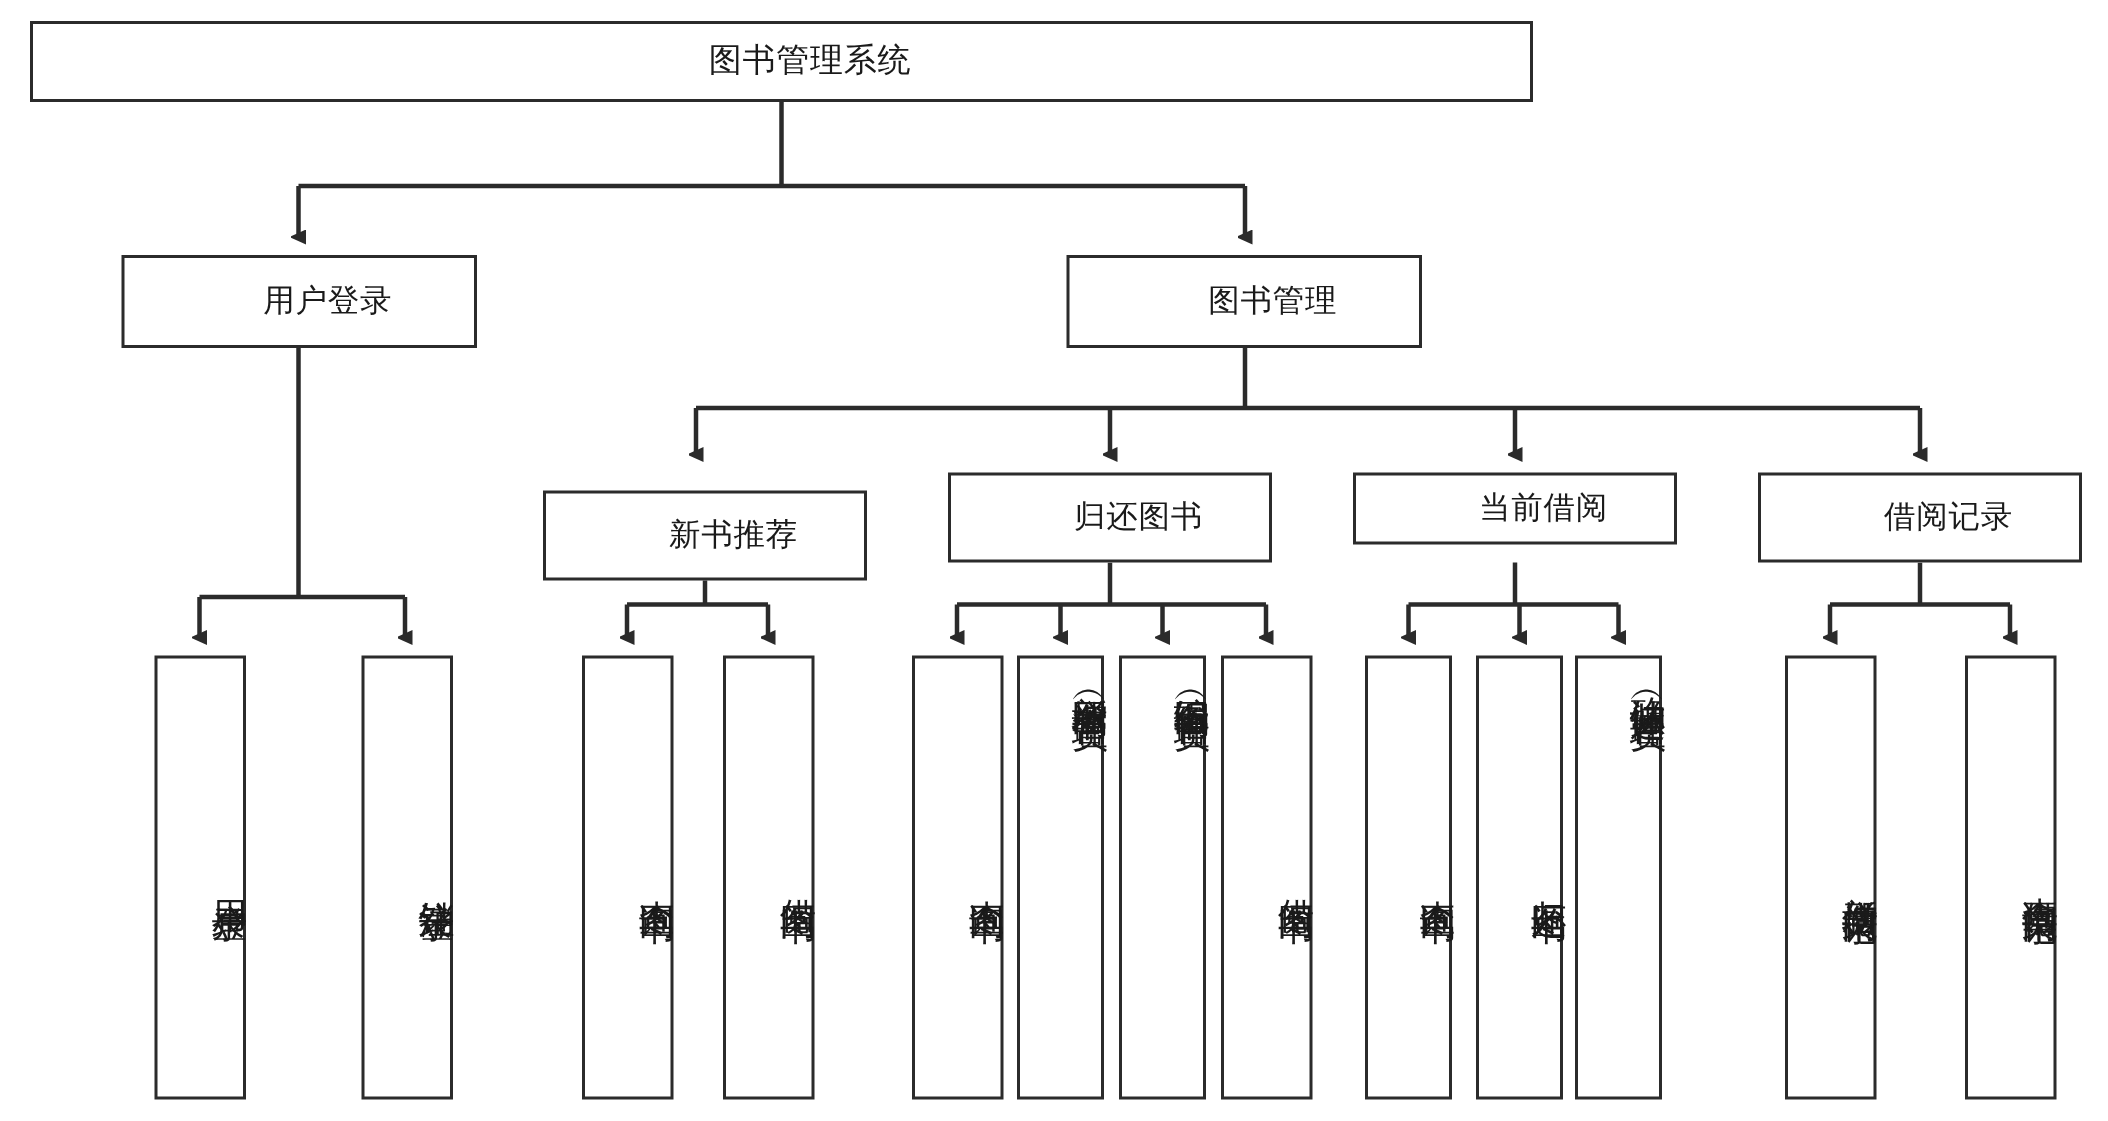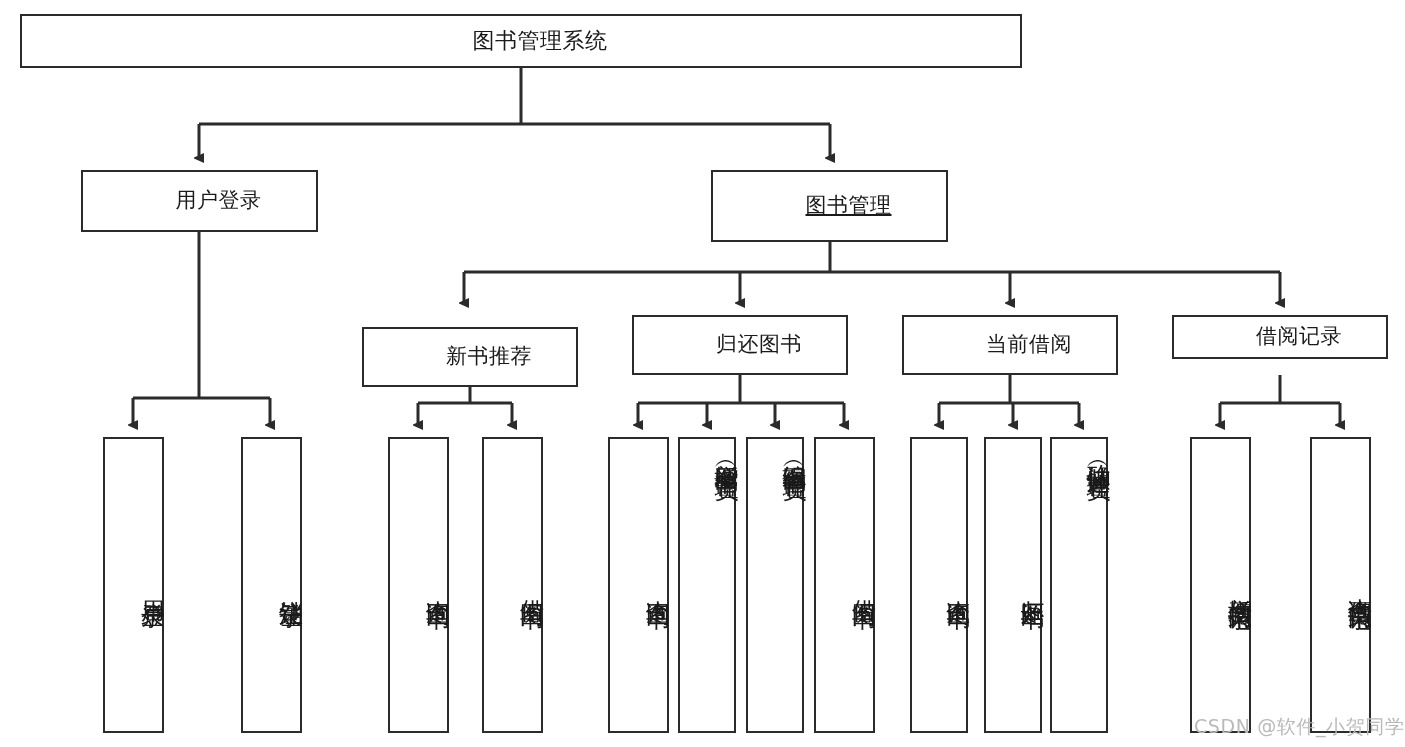--- a/index.html
+++ b/index.html
@@ -139,37 +139,37 @@
   </svg>
 
   <div class="node h-node root" style="left:20px; top:14px; width:1002px; height:54px;">
     <span class="node-label">图书管理系统</span>
   </div>
 
   <div class="node h-node" style="left:81px; top:170px; width:237px; height:62px;">
     <span class="node-label">用户登录</span>
   </div>
 
-  <div class="node h-node" style="left:711px; top:170px; width:237px; height:72px;text-decoration:underline;">
+  <div class="node h-node" style="left:711px; top:170px; width:237px; height:62px;">
     <span class="node-label">图书管理</span>
   </div>
 
   <div class="node h-node" style="left:362px; top:327px; width:216px; height:60px;">
     <span class="node-label">新书推荐</span>
   </div>
 
   <div class="node h-node" style="left:632px; top:315px; width:216px; height:60px;">
     <span class="node-label">归还图书</span>
   </div>
 
-  <div class="node h-node" style="left:902px; top:315px; width:216px; height:60px;">
+  <div class="node h-node" style="left:902px; top:315px; width:216px; height:48px;">
     <span class="node-label">当前借阅</span>
   </div>
 
-  <div class="node h-node" style="left:1172px; top:315px; width:216px; height:44px;">
+  <div class="node h-node" style="left:1172px; top:315px; width:216px; height:60px;">
     <span class="node-label">借阅记录</span>
   </div>
 
   <div class="node v-node mid-text" style="left:103px; top:437px; width:61px; height:296px;">
     <span class="node-label">用户登录</span>
   </div>
 
   <div class="node v-node mid-text" style="left:241px; top:437px; width:61px; height:296px;">
     <span class="node-label">注销登录</span>
   </div>
@@ -211,15 +211,14 @@
   </div>
 
   <div class="node v-node mid-text" style="left:1190px; top:437px; width:61px; height:296px;">
     <span class="node-label">新增借阅记录</span>
   </div>
 
   <div class="node v-node mid-text" style="left:1310px; top:437px; width:61px; height:296px;">
     <span class="node-label">查询借阅记录</span>
   </div>
 
-  <div class="watermark" style="left:1194px; top:714px;">CSDN @软件_小贺同学</div>
 
 </div>
 
 </body></html>

